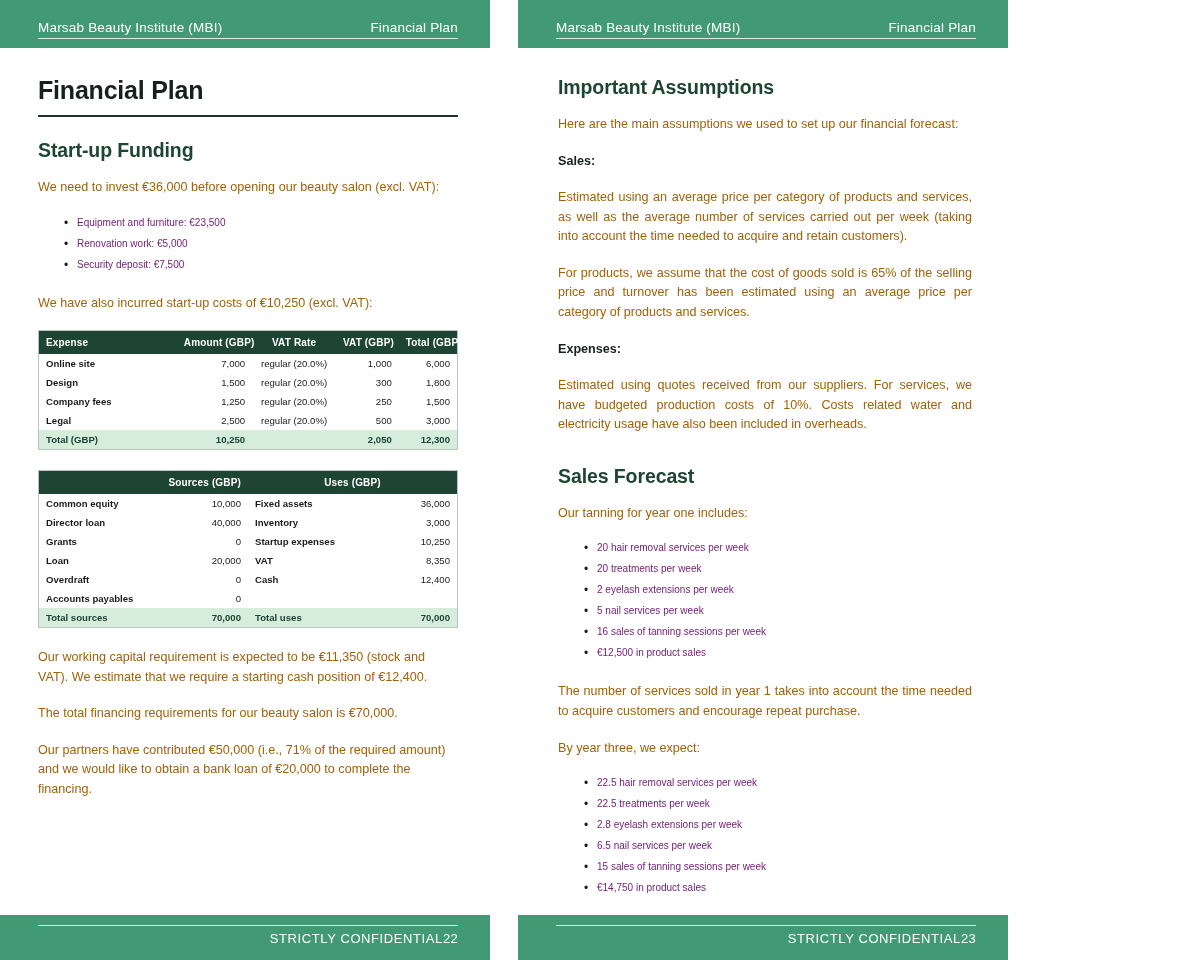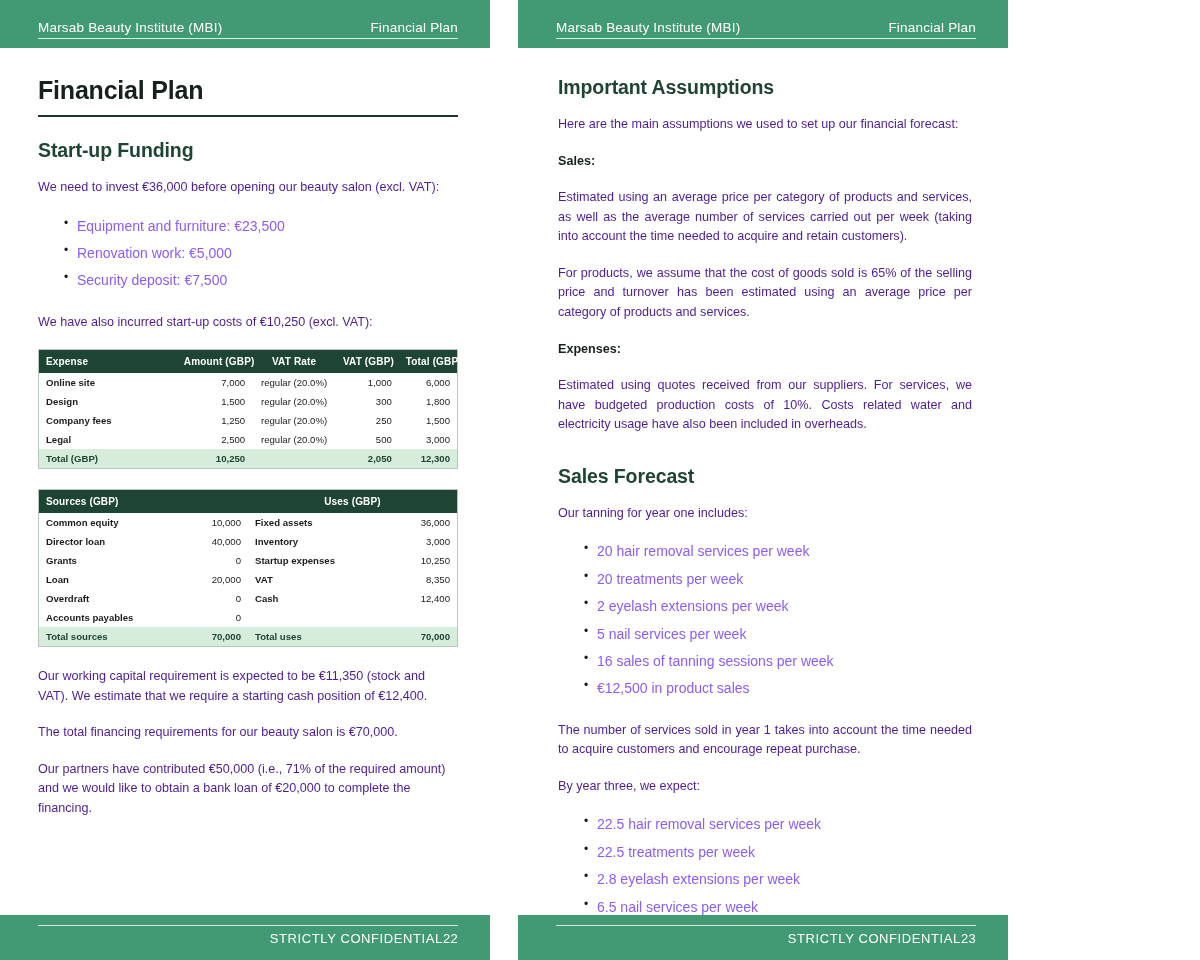--- a/index.html
+++ b/index.html
@@ -83,39 +83,39 @@
     margin: 0 0 16px 0;
     letter-spacing: -0.1px;
     line-height: 1.2;
   }
   h2.sec-title.top { margin-top: 0; }
   h2.sec-title.spaced { margin-top: 30px; margin-bottom: 16px; }
 
   p.para {
     font-size: 12.6px;
     line-height: 1.55;
-    color: #4c1d95;
+    color: #a16207;
     margin: 0 0 17px 0;
   }
   .page.right p.para { text-align: justify; }
   .page.right p.para.nojust { text-align: left; }
   p.lead-in {
     font-weight: 700;
     color: #16211c;
   }
 
   ul.bullets {
     margin: 0 0 16px 0;
     padding: 0 0 0 26px;
     list-style: none;
   }
   ul.bullets li {
-    font-size: 14px;
+    font-size: 10px;
     line-height: 1.6;
-    color: #8b5cf6;
+    color: #701a75;
     position: relative;
     padding: 0 0 5px 13px;
   }
   ul.bullets li::before {
     content: "\2022";
     position: absolute;
     left: 0;
     top: -1px;
     color: #1c1c1c;
     font-size: 12px;
@@ -165,21 +165,21 @@
   .col-exp-2 { width: 18%; }
   .col-exp-3 { width: 20%; }
   .col-exp-4 { width: 15%; }
   .col-exp-5 { width: 14%; }
 
   
   .col-su-1 { width: 36%; }
   .col-su-2 { width: 14%; }
   .col-su-3 { width: 34%; }
   .col-su-4 { width: 16%; }
-  table.fin.su thead th.su-sources { text-align: left; }
+  table.fin.su thead th.su-sources { text-align: right; }
   table.fin.su thead th.su-uses { text-align: center; }
 
   
   .page-footer {
     height: 45px;
     background: #429a74;
     flex: 0 0 45px;
     position: relative;
   }
   .page-footer .ftr-inner {

